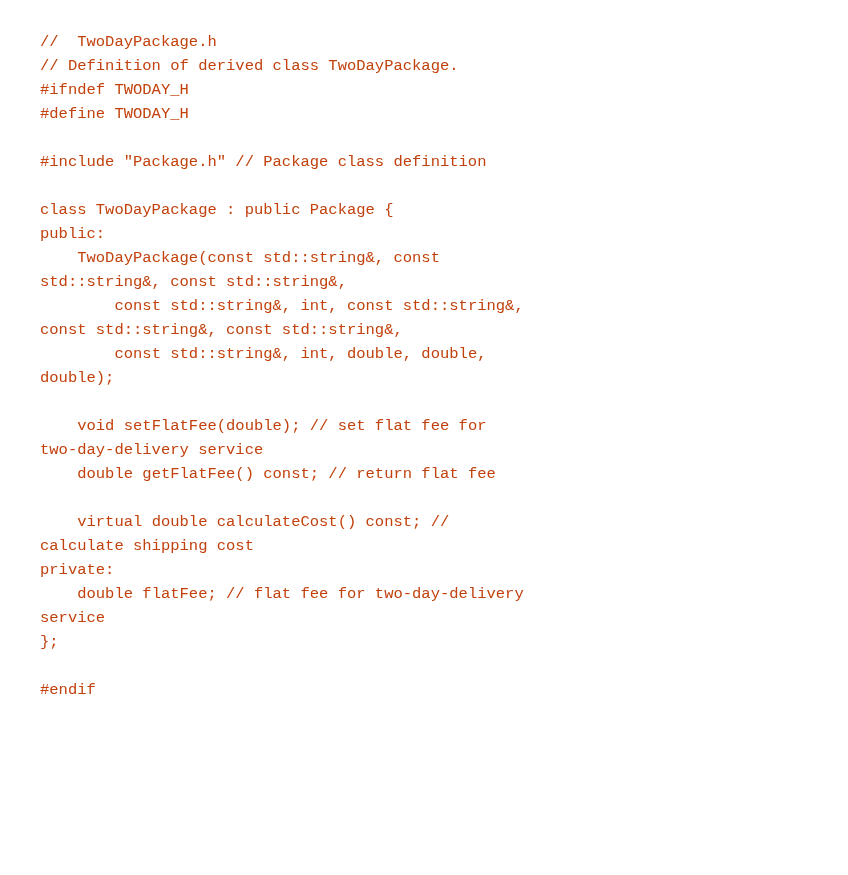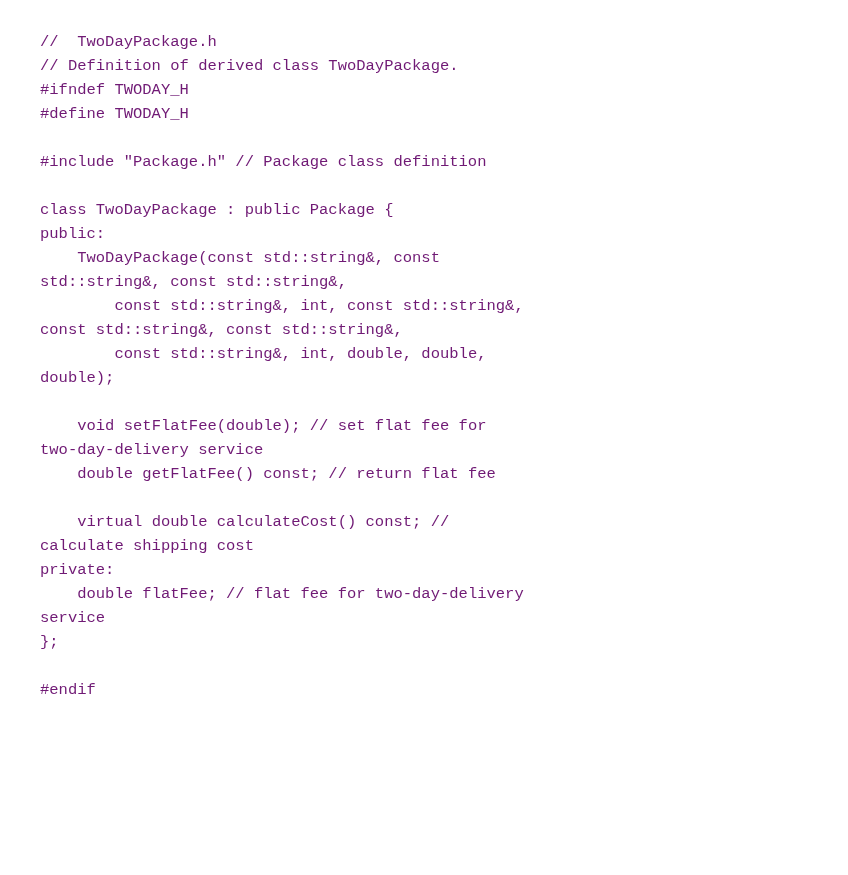--- a/index.html
+++ b/index.html
@@ -23,21 +23,21 @@
       width: 848px;
       height: 875px;
       padding: 30px 40px;
       overflow: hidden;
     }
 
     .code-block {
       font-family: 'Courier New', Courier, monospace;
       font-size: 15.5px;
       line-height: 1.55;
-      color: #701a75;
+      color: #c2410c;
       white-space: pre-wrap;
       word-break: break-word;
     }
   </style>
 </head>
 <body>
 
 <div class="code-container">
   <pre class="code-block">//  TwoDayPackage.h
 // Definition of derived class TwoDayPackage.

